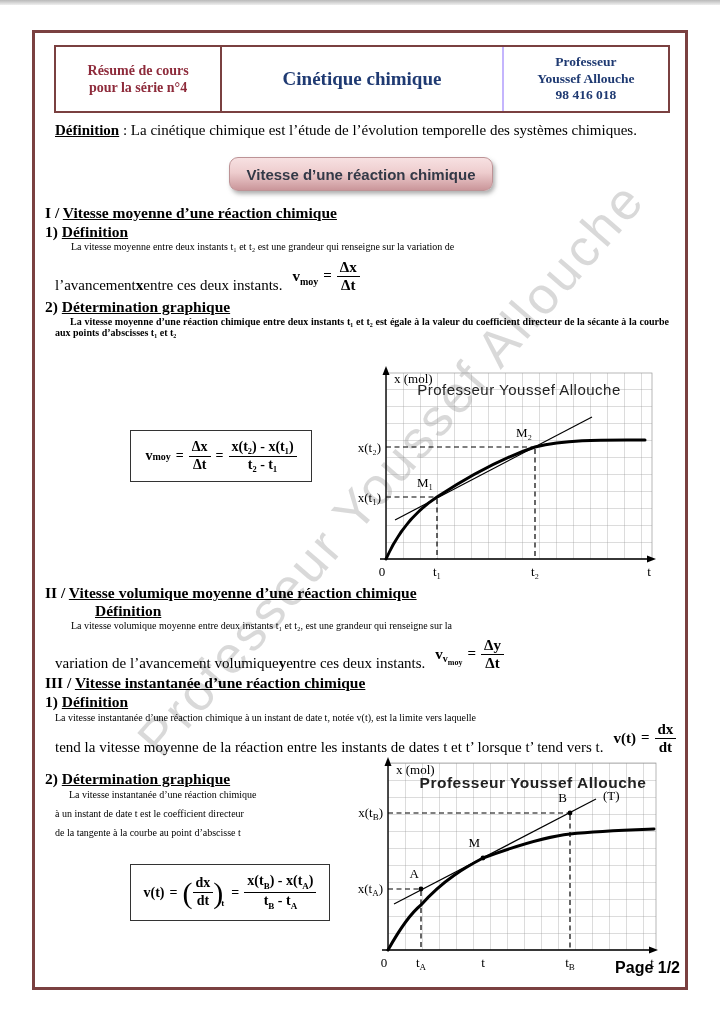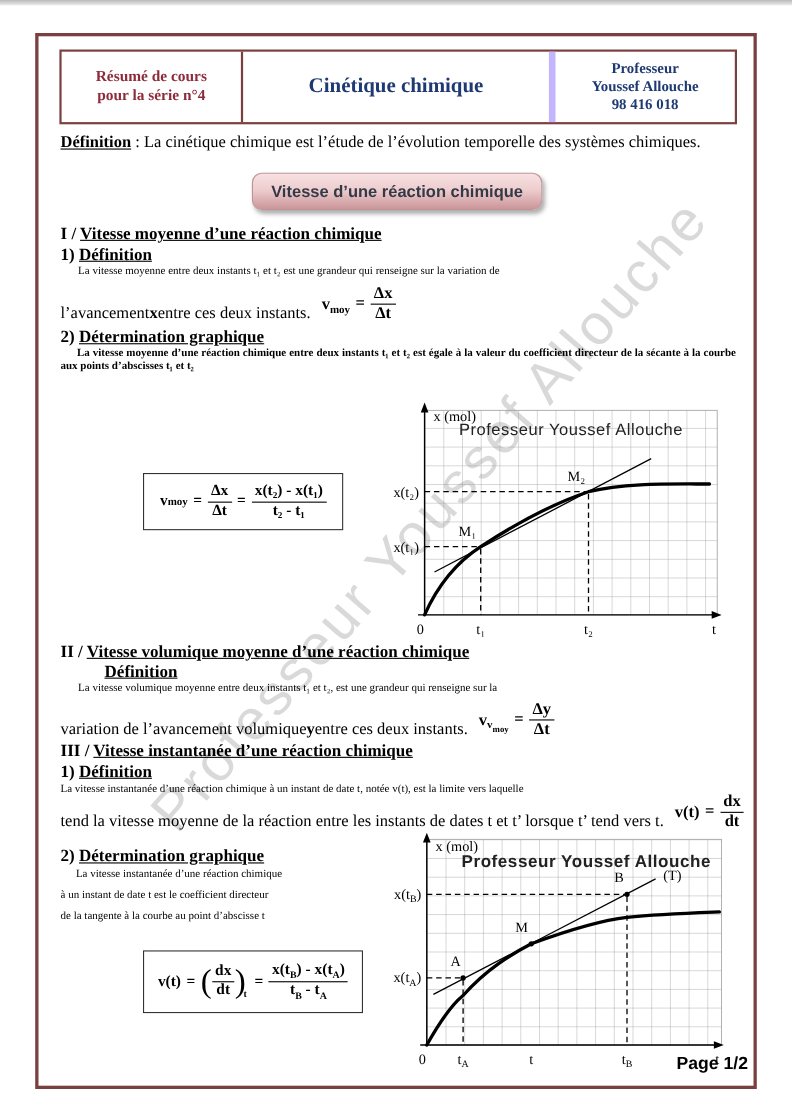--- a/index.html
+++ b/index.html
@@ -12,34 +12,34 @@
   .watermark{position:absolute;left:148px;top:718px;z-index:0;white-space:nowrap;
              font-family:"Liberation Sans",sans-serif;font-size:52px;letter-spacing:3px;
              color:rgba(128,128,128,0.30);transform:rotate(-49deg);transform-origin:0 50%;}
   .z{position:absolute;z-index:2;}
 
   
   .hdr{left:54px;top:45px;width:612px;height:64px;border:2px solid #7a4040;display:flex;
        font-family:Liberation Serif, serif;font-weight:bold;background:transparent;}
   .hdr .cell{display:flex;flex-direction:column;justify-content:center;align-items:center;text-align:center;}
   .c-left{width:27%;border-right:2px solid #7a4040;color:#8e2b3b;font-size:14px;line-height:1.25;}
-  .c-mid{width:46%;border-right:6px solid #c4b5fd;color:#1f3a72;font-size:19px;}
+  .c-mid{width:46%;border-right:2px solid #c4b5fd;color:#1f3a72;font-size:19px;}
   .c-right{width:27%;color:#1f3a72;font-size:13.5px;line-height:1.25;}
 
   .defpara{left:55px;top:122px;width:614px;font-size:15px;}
   .u{text-decoration:underline;}
   .b{font-weight:bold;}
 
   .banner{left:229px;top:157px;width:262px;height:32px;border-radius:9px;
           background:linear-gradient(180deg,#f7e1e2 0%,#eecdce 45%,#ca969a 100%);
           border:1px solid #bd9396;box-shadow:2px 3px 4px rgba(110,110,110,0.55);
           display:flex;align-items:center;justify-content:center;
           font-family:"Liberation Sans",sans-serif;font-weight:bold;font-size:15px;color:#333947;}
 
-  .hline{left:55px;font-size:15.5px;font-weight:bold;white-space:nowrap;}
+  .hline{left:45px;font-size:15.5px;font-weight:bold;white-space:nowrap;}
   .bline{left:55px;width:614px;font-size:10px;}
   .just{text-align:justify;}
   .ind{text-indent:15px;font-weight:bold;}
 
   .frow{left:55px;height:40px;display:flex;align-items:flex-end;font-size:15px;white-space:nowrap;}
   .frac{display:inline-block;text-align:center;vertical-align:middle;font-weight:bold;line-height:1.05;}
   .frac .num{display:block;border-bottom:1.4px solid #000;padding:0 3px 1px;}
   .frac .den{display:block;padding-top:1px;}
   .eq{margin:0 5px;font-weight:bold;}
   .sb{font-size:10px;font-weight:bold;}

